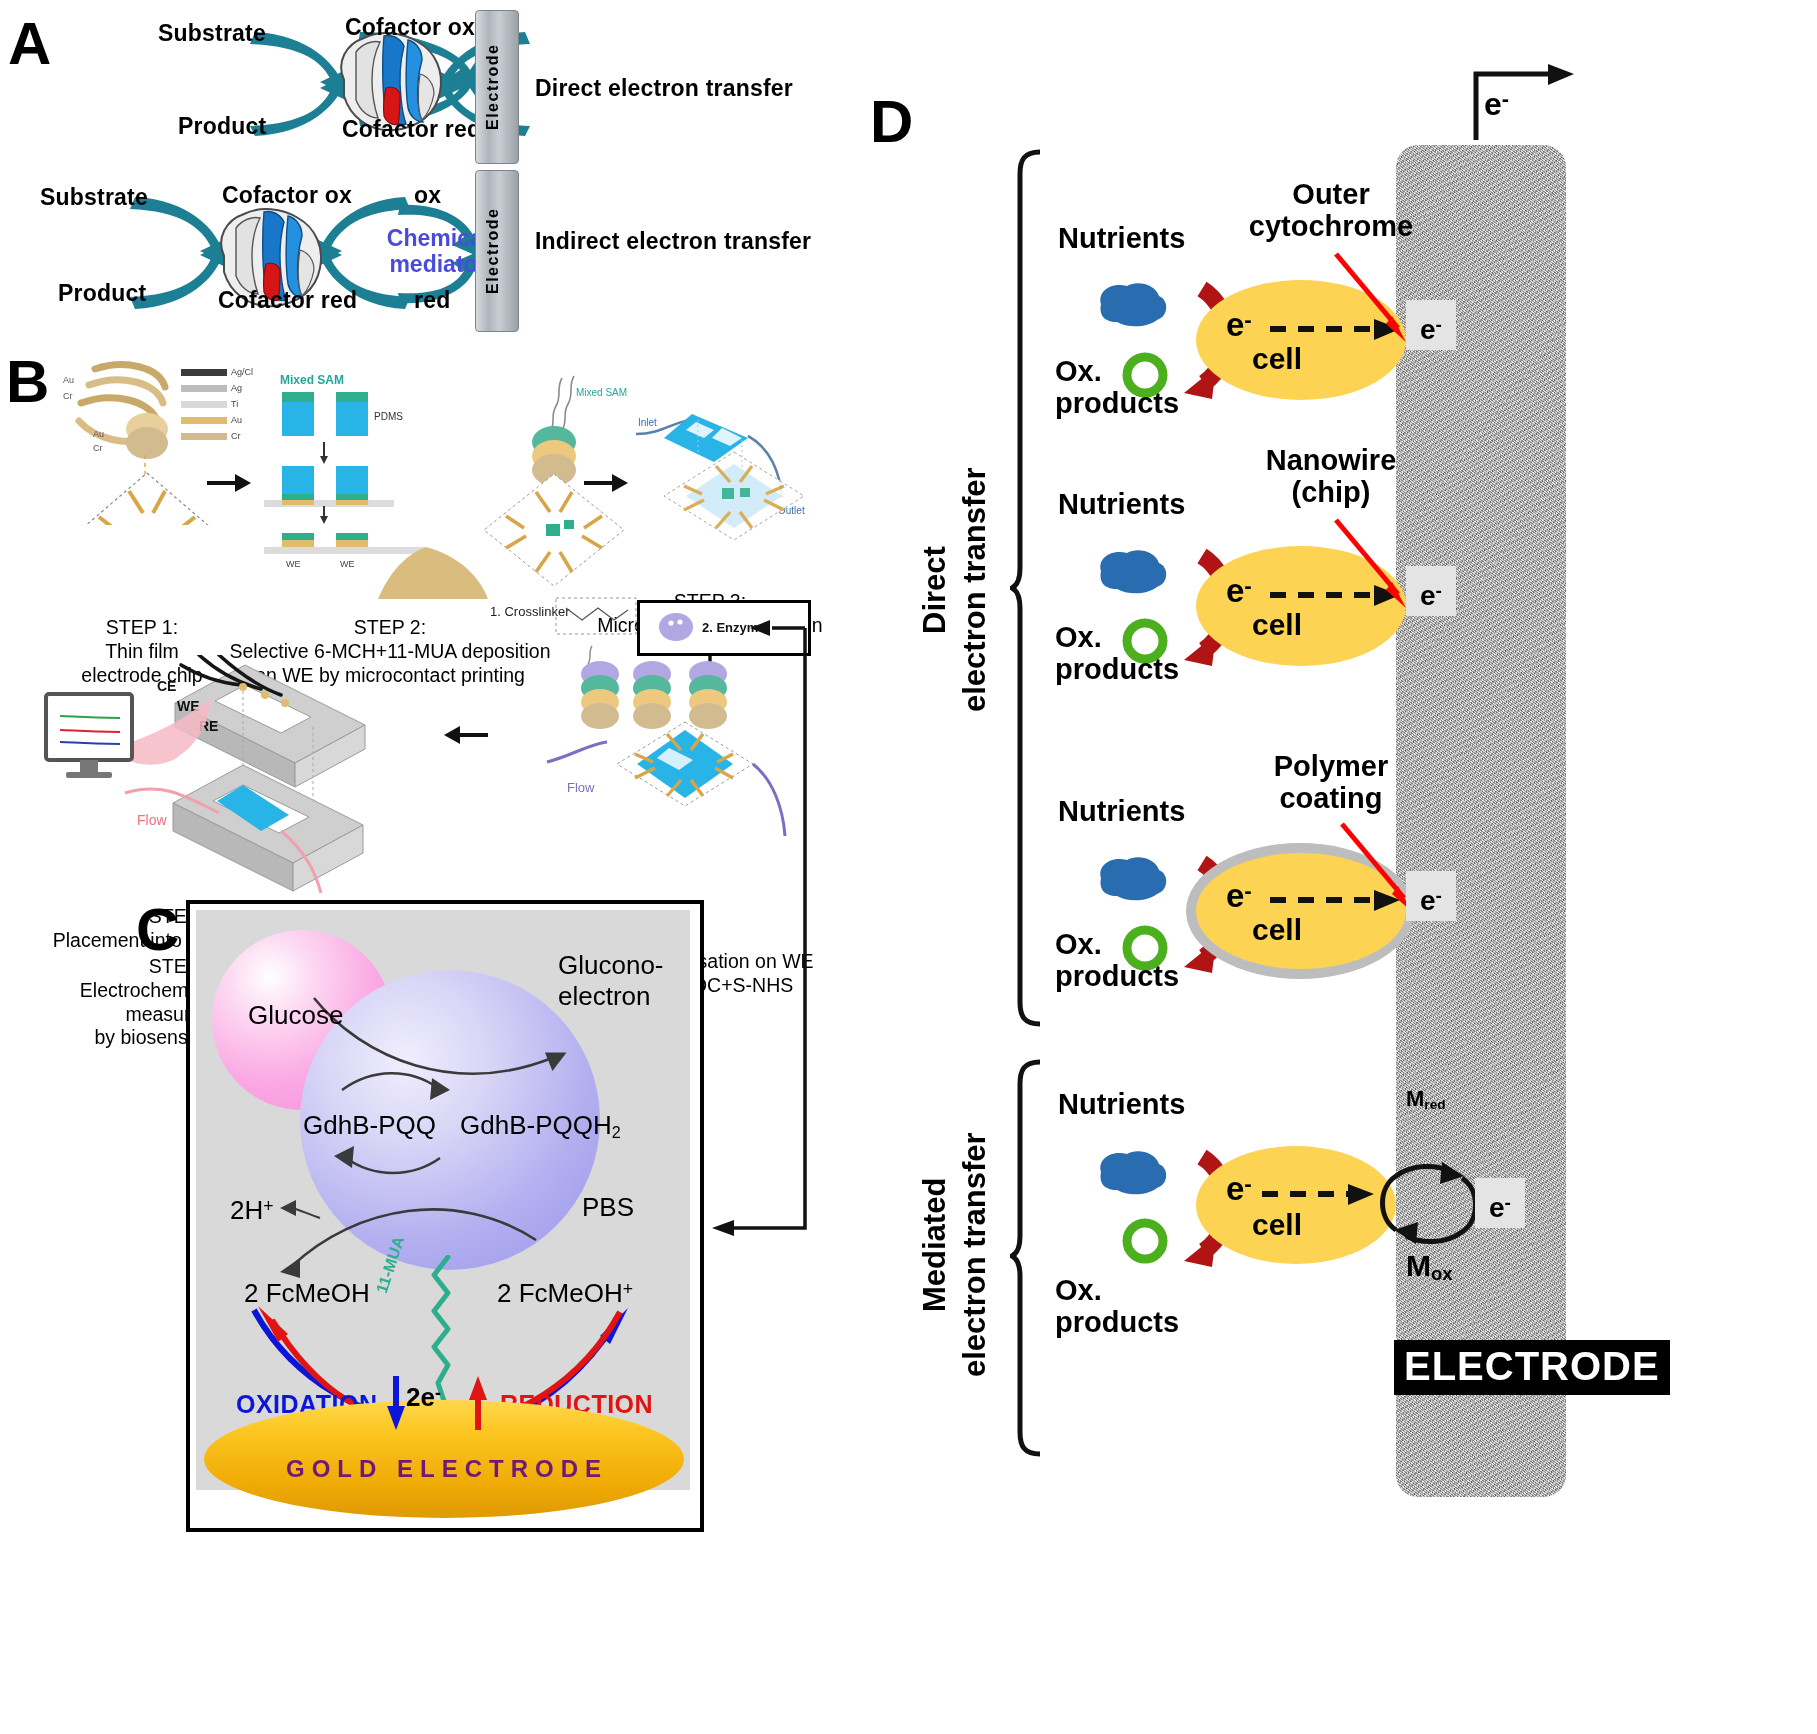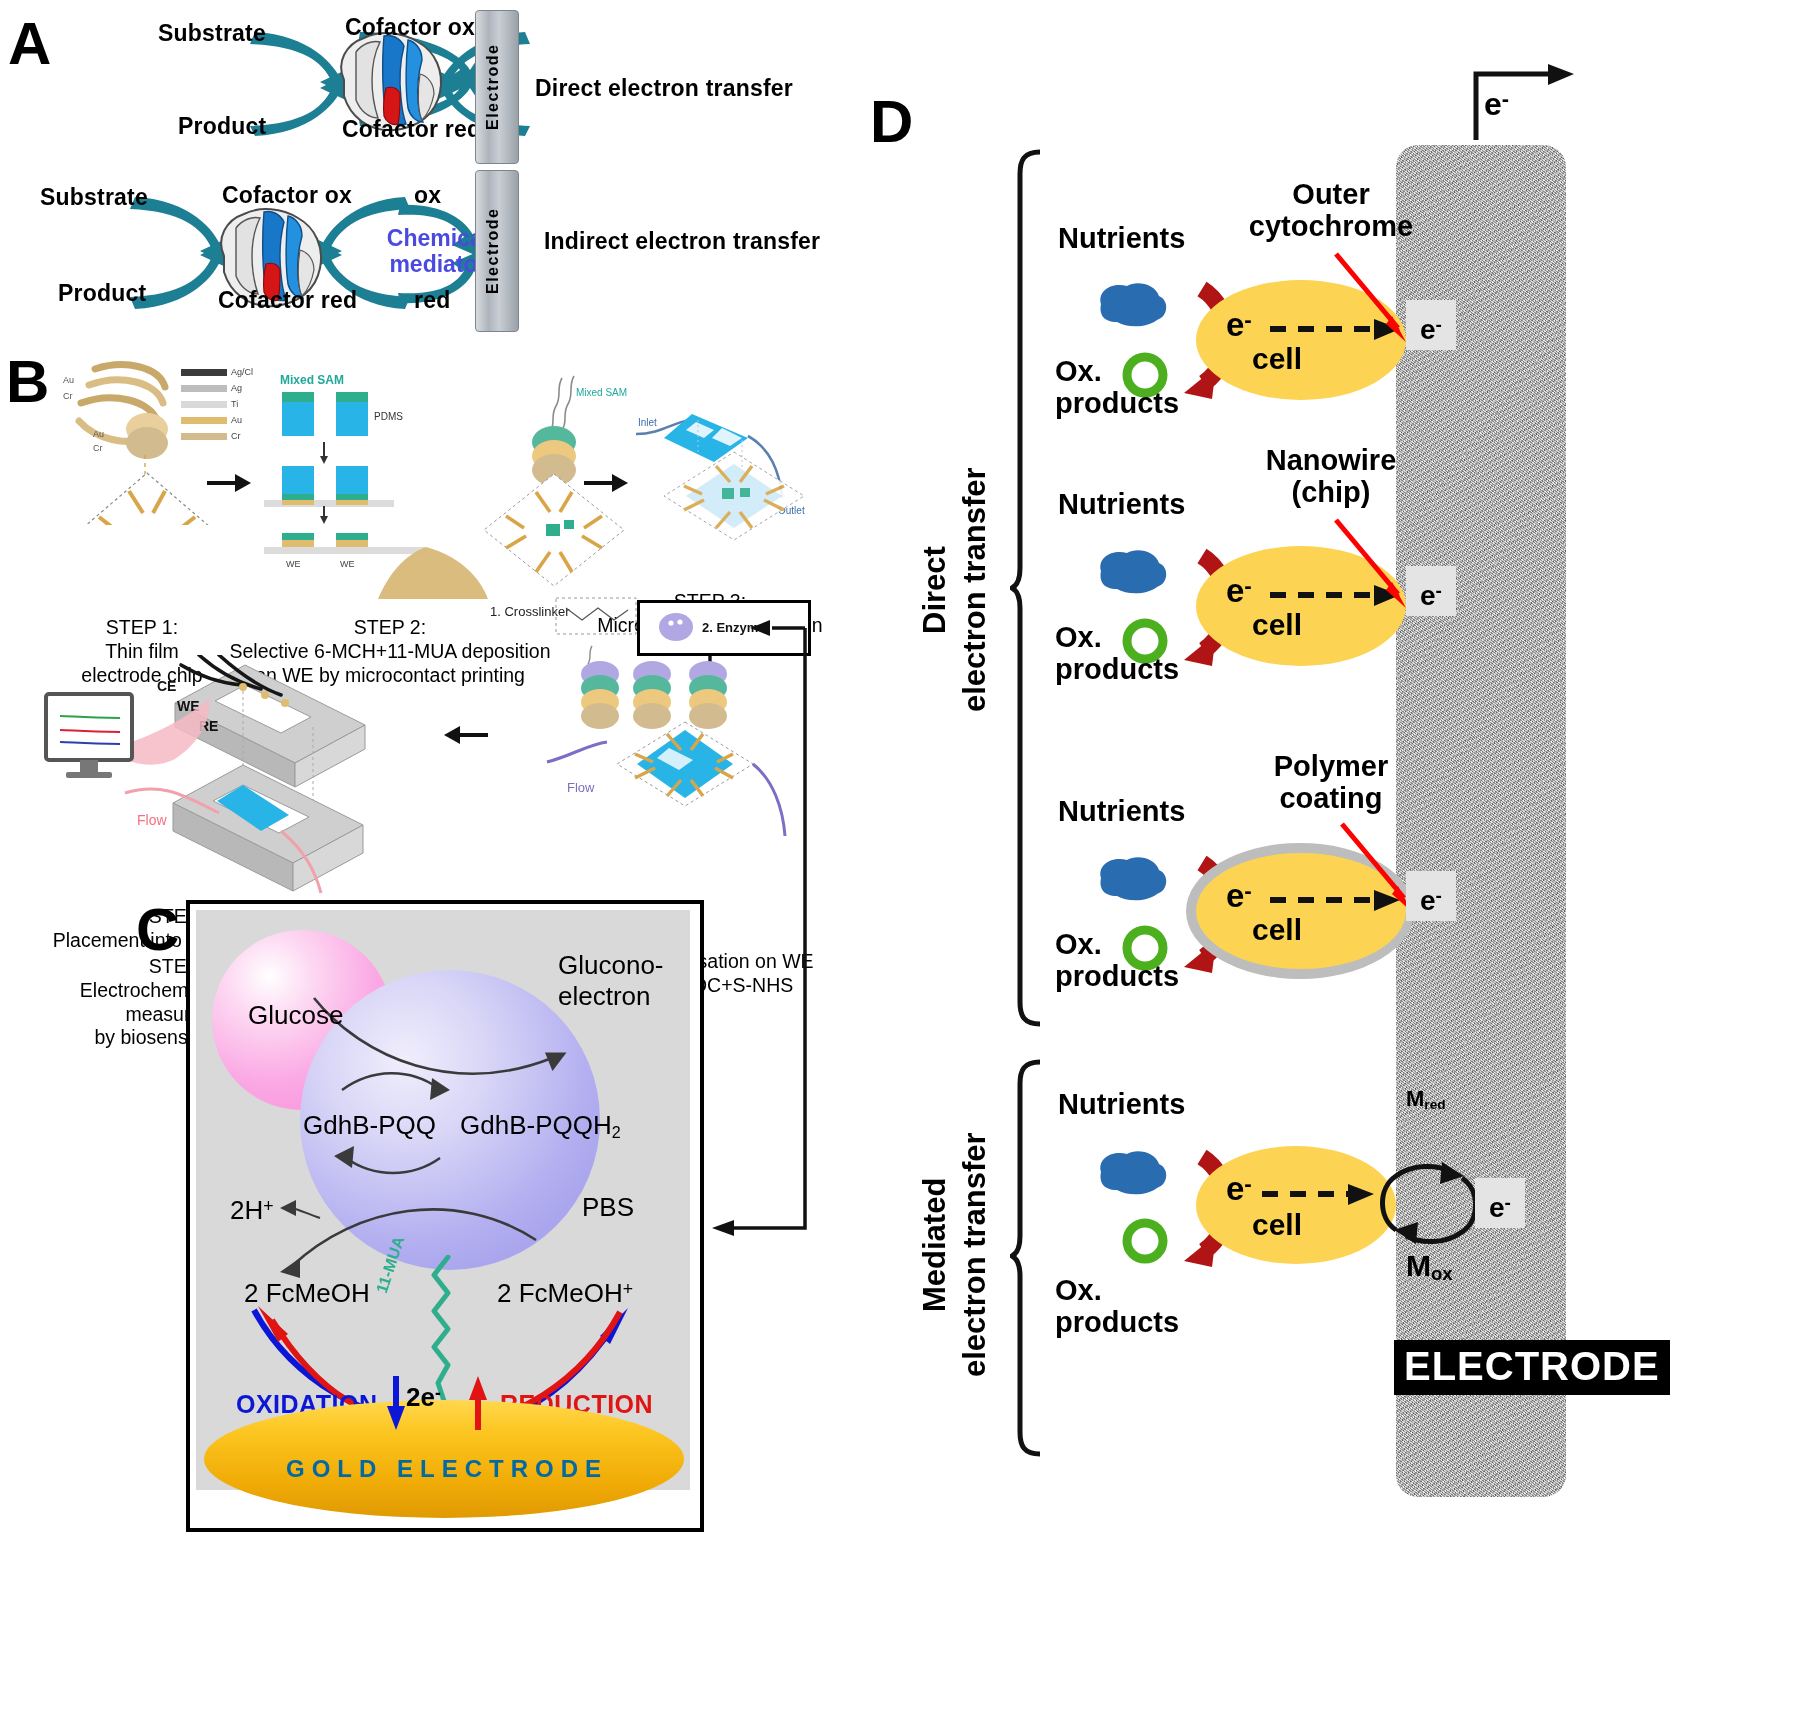--- a/index.html
+++ b/index.html
@@ -34,21 +34,21 @@
   .enzyme-circle{
      border-radius:50%;
      background:radial-gradient(circle at 35% 30%, #f0eefc 0%, #d9d6f7 28%, #b2aef0 65%, #9a95ea 100%);
   }
   .gold{
      border-radius:50%;
      background:linear-gradient(to bottom,#ffd84d 0%,#fcc520 28%,#f0ab06 70%,#e09a04 100%);
   }
   .oxid{color:#0b16d6;font-weight:bold;font-size:25px;letter-spacing:.5px;}
   .redu{color:#e11414;font-weight:bold;font-size:25px;letter-spacing:.5px;}
-  .goldtxt{color:#0369a1;font-weight:bold;font-size:24px;letter-spacing:7px;}
+  .goldtxt{color:#701a75;font-weight:bold;font-size:24px;letter-spacing:7px;}
   
   .d-bold{font-weight:bold;font-size:29px;line-height:1.12;}
   .d-vert{font-weight:bold;font-size:31px;line-height:1.1;text-align:center;
           writing-mode:vertical-rl;transform:rotate(180deg);}
   .cell-ellipse{border-radius:50%;background:#fcd352;}
   .cell-ring{border-radius:50%;background:#bdbdbd;}
   .electrode-col{
      background:#b7b7b7;
      background-image:
         repeating-linear-gradient(37deg, rgba(255,255,255,.55) 0 1px, rgba(0,0,0,.22) 1px 2px, rgba(255,255,255,.30) 2px 3px, rgba(90,90,90,.45) 3px 4px),
@@ -130,21 +130,21 @@
 <div class="abs a-label" style="left:414px;top:182px;">ox</div>
 <div class="abs a-label" style="left:414px;top:287px;">red</div>
 <div class="abs mediator" style="left:378px;top:225px;width:120px;">
   <div>Chemical</div>
   <div>mediator</div>
 </div>
 
 <div class="abs electrode-bar" style="left:475px;top:170px;width:42px;height:160px;">
   <span>Electrode</span>
 </div>
-<div class="abs a-label" style="left:535px;top:228px;margin-left:9px;">Indirect electron transfer</div>
+<div class="abs a-label" style="left:535px;top:228px;">Indirect electron transfer</div>
 
 <div class="abs" style="left:6px;top:352px;">
   <div class="panel-letter">B</div>
 </div>
 
 <svg class="abs" style="left:55px;top:355px;" width="230" height="170">
   <path d="M40 14 C70 4 104 12 110 32" stroke="#c8a96a" stroke-width="7" fill="none" stroke-linecap="round"></path>
   <path d="M34 30 C66 18 102 28 108 48" stroke="#d9bd85" stroke-width="7" fill="none" stroke-linecap="round"></path>
   <path d="M26 48 C58 36 96 46 102 66" stroke="#c8a96a" stroke-width="7" fill="none" stroke-linecap="round"></path>
   <path d="M24 66 C40 84 72 92 96 82" stroke="#d9bd85" stroke-width="7" fill="none" stroke-linecap="round"></path>

